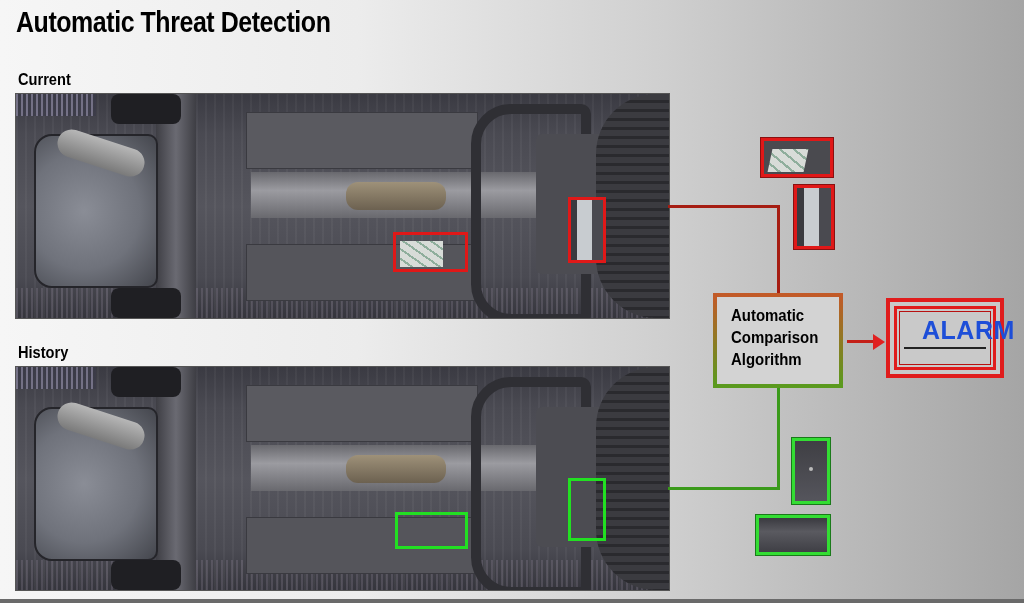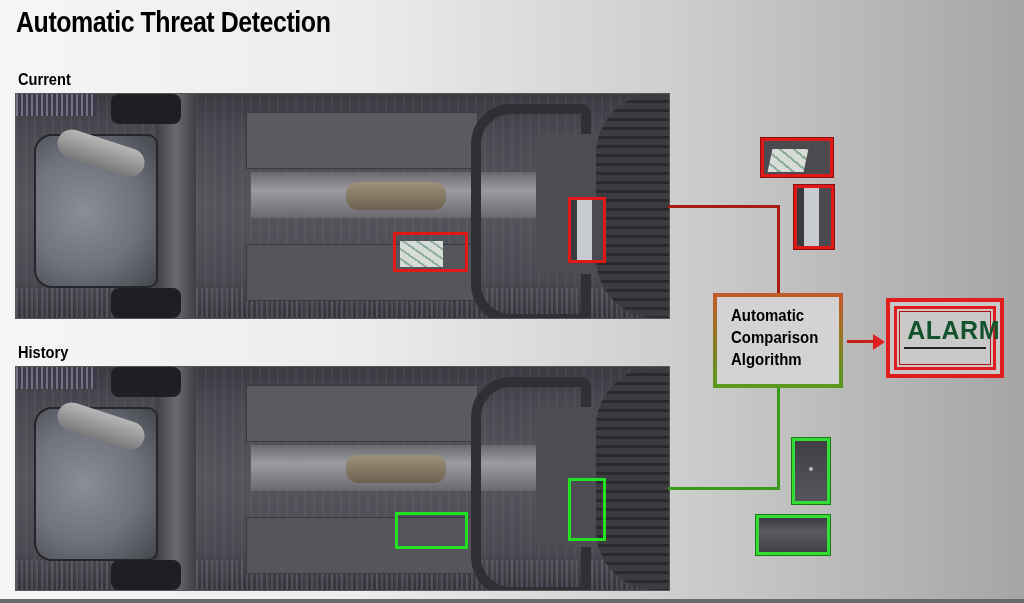--- a/index.html
+++ b/index.html
@@ -82,22 +82,22 @@
   .arrow-head { position:absolute; left:873px; top:334px; width:0; height:0;
     border-top:8px solid transparent; border-bottom:8px solid transparent; border-left:12px solid #e02020; }
 
   .alarm {
     position:absolute; left:886px; top:298px; width:118px; height:80px; box-sizing:border-box;
     border:4px solid #e01c1c; background:#c9c9c9;
   }
   .alarm-inner { position:absolute; left:4px; top:4px; right:4px; bottom:4px; border:3px solid #e01c1c; }
   .alarm-inner2 { position:absolute; left:2px; top:2px; right:2px; bottom:2px; border:1px solid #b81010; }
   .alarm-text {
-    position:absolute; left:0; right:0; top:14px; text-align:right;
-    font-weight:bold; font-size:25px; color:#14532d; letter-spacing:0.5px;
+    position:absolute; left:0; right:0; top:14px; text-align:left;
+    font-weight:bold; font-size:25px; color:#1d4ed8; letter-spacing:0.5px;padding-left:32px;
   }
   .alarm-underline { position:absolute; left:14px; right:14px; top:45px; height:2px; background:#222; }
 </style>
 </head>
 <body>
 
 <div class="title">Automatic Threat Detection</div>
 
 <div class="section-label" style="top:70px;">Current</div>
 <div class="panel" style="top:93px; height:224px;">

